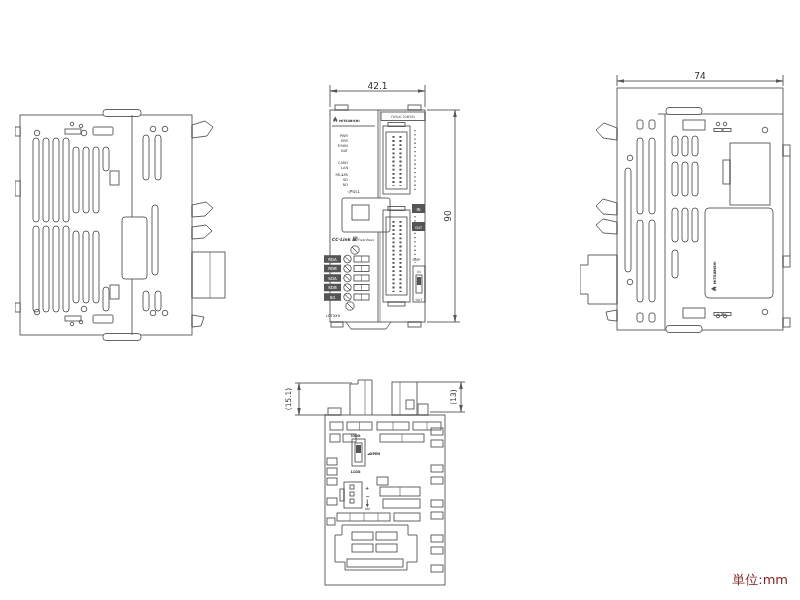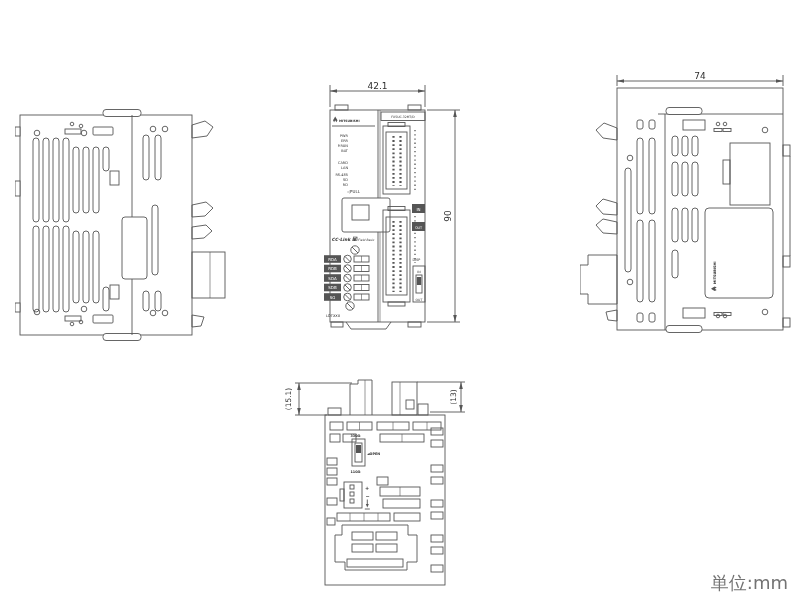--- a/index.html
+++ b/index.html
@@ -11,21 +11,21 @@
     fill:none; stroke:var(--line); stroke-width:0.9; }
   svg .fillc { fill:var(--line); stroke:none; }
   svg .wfill { fill:#ffffff; stroke:var(--line); }
   svg text { fill:var(--text); stroke:none; font-family:"DejaVu Sans", sans-serif; }
   svg .wtxt { fill:#ffffff; }
   svg .it { font-style:italic; }
   svg .b { font-weight:bold; }
   svg .pins { stroke-width:2.2; stroke-dasharray:1.8 2.3; }
   svg .pindots { stroke-width:1.3; stroke-dasharray:1.3 2.9; }
   svg .thin { stroke-width:0.6; }
-  .unit-note { position:absolute; top:571px; right:12px; font-size:18px; color:#737373;margin-left:36px; }
+  .unit-note { position:absolute; top:571px; right:12px; font-size:13px; color:#7f1d1d;margin-left:36px; }
 </style>
 </head>
 <body>
 
 <div id="stage">
 
   <svg class="view" style="left:15px;top:105px" width="215" height="240" viewBox="0 0 215 240">
     <g>
       <rect x="5" y="10" width="172" height="220"></rect>
       <rect class="wfill" x="88" y="4.5" width="38" height="7" rx="3"></rect>

